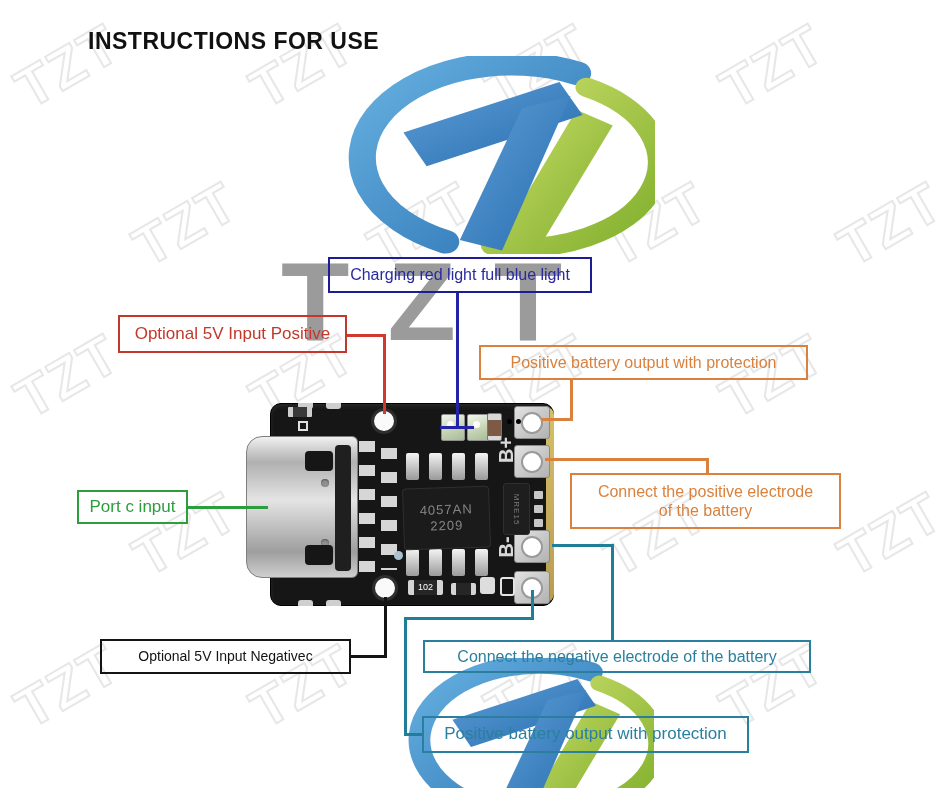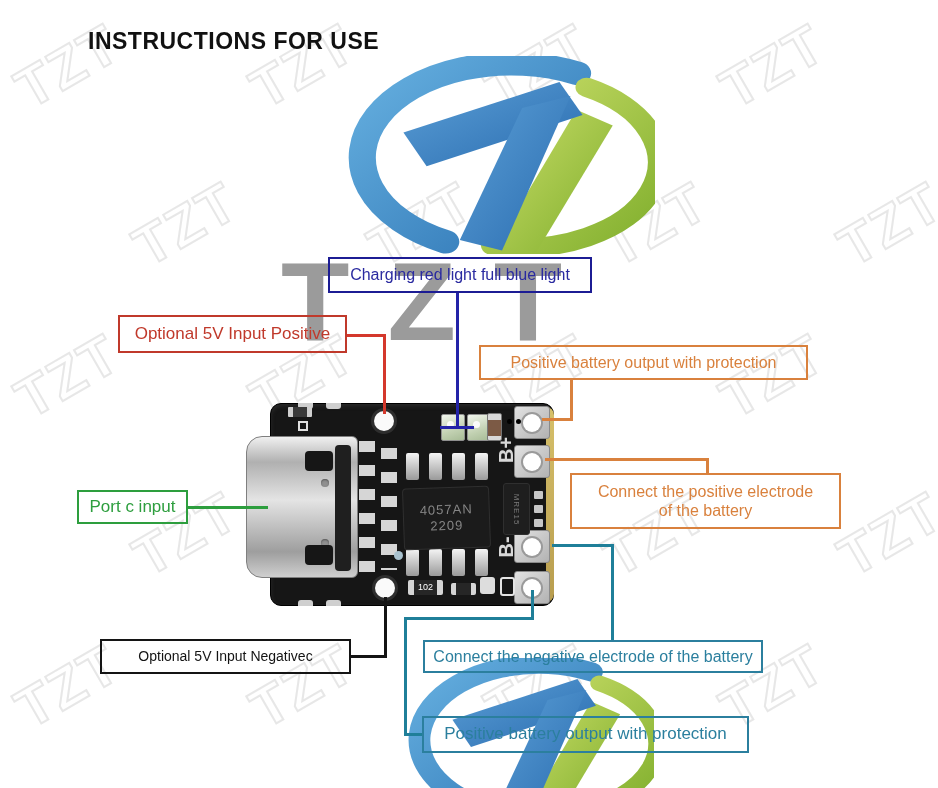--- a/index.html
+++ b/index.html
@@ -104,21 +104,21 @@
   
   .co{position:absolute;z-index:5;border:2px solid;display:flex;flex-direction:column;
       align-items:center;justify-content:center;text-align:center;line-height:1.2;
       background:transparent;white-space:nowrap;}
   .co-blue{left:328px;top:257px;width:264px;height:36px;border-color:#1c1c94;color:#2a2aa0;font-size:16px;}
   .co-red{left:118px;top:315px;width:229px;height:38px;border-color:#c0392b;color:#c0392b;font-size:17px;}
   .co-or1{left:479px;top:345px;width:329px;height:35px;border-color:#d9813d;color:#d9813d;font-size:16px;}
   .co-or2{left:570px;top:473px;width:271px;height:56px;border-color:#d9813d;color:#d9813d;font-size:16px;}
   .co-green{left:77px;top:490px;width:111px;height:34px;border-color:#2d9e3e;color:#2d9e3e;font-size:17px;}
   .co-black{left:100px;top:639px;width:251px;height:35px;border-color:#141414;color:#141414;font-size:14px;}
-  .co-teal1{left:423px;top:640px;width:340px;height:33px;border-color:#2b7f9e;color:#2b7f9e;font-size:16px;}
+  .co-teal1{left:423px;top:640px;width:388px;height:33px;border-color:#2b7f9e;color:#2b7f9e;font-size:16px;}
   .co-teal2{left:422px;top:716px;width:327px;height:37px;border-color:#2b7f9e;color:#2b7f9e;font-size:17px;}
 </style>
 </head>
 <body>
 
 <div class="stage">
 
   <svg class="wm" width="938" height="788">
     <defs>
       <pattern id="wmp" width="235" height="310" patternUnits="userSpaceOnUse">

